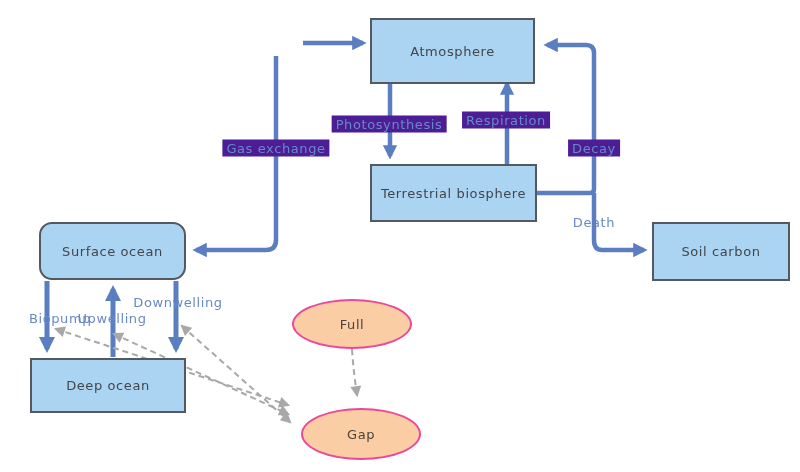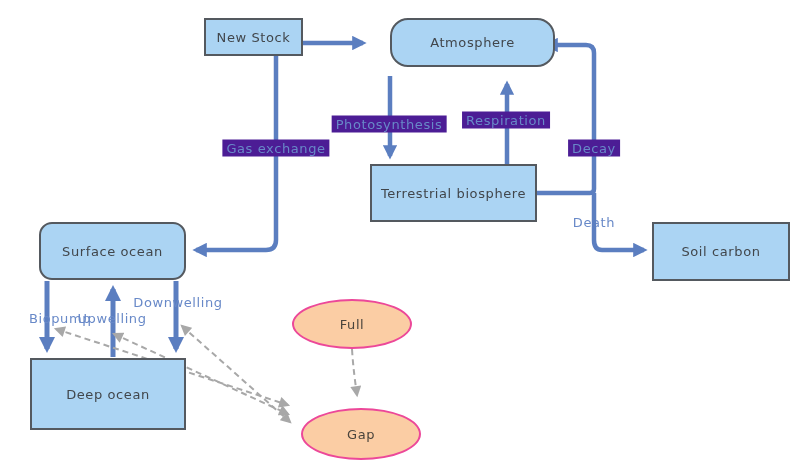--- a/index.html
+++ b/index.html
@@ -55,36 +55,33 @@
     <path d="M47,281 L47,349" stroke="#5b7ec0" stroke-width="5" fill="none" marker-end="url(#mb)"></path>
     <path d="M113,357 L113,289" stroke="#5b7ec0" stroke-width="5" fill="none" marker-end="url(#mb)"></path>
     <path d="M176,281 L176,349" stroke="#5b7ec0" stroke-width="5" fill="none" marker-end="url(#mb)"></path>
 
     <path d="M352,349 C353,366 355,381 357,395" stroke="#a8a8a8" stroke-width="2" stroke-dasharray="6 4" fill="none" marker-end="url(#mg)"></path>
     <path d="M56,329 L288,405" stroke="#a8a8a8" stroke-width="2" stroke-dasharray="6 4" fill="none" marker-start="url(#mgs)" marker-end="url(#mg)"></path>
     <path d="M114,334 L288,414" stroke="#a8a8a8" stroke-width="2" stroke-dasharray="6 4" fill="none" marker-start="url(#mgs)" marker-end="url(#mg)"></path>
     <path d="M182,326 L290,422" stroke="#a8a8a8" stroke-width="2" stroke-dasharray="6 4" fill="none" marker-start="url(#mgs)" marker-end="url(#mg)"></path>
   </svg>
 
-  <div class="node" style="left:204px;top:18px;width:99px;height:38px;">
-    <span>New Stock</span>
-  </div>
-  <div class="node" style="left:390px;top:18px;width:165px;height:49px;border-radius:18px;">
+  <div class="node" style="left:370px;top:18px;width:165px;height:66px;">
     <span>Atmosphere</span>
   </div>
   <div class="node" style="left:370px;top:164px;width:167px;height:58px;">
     <span>Terrestrial biosphere</span>
   </div>
   <div class="node" style="left:652px;top:222px;width:138px;height:59px;">
     <span>Soil carbon</span>
   </div>
   <div class="node" style="left:39px;top:222px;width:147px;height:58px;border-radius:13px;">
     <span>Surface ocean</span>
   </div>
-  <div class="node" style="left:30px;top:358px;width:156px;height:72px;">
+  <div class="node" style="left:30px;top:358px;width:156px;height:55px;">
     <span>Deep ocean</span>
   </div>
 
   <div class="node ellipse" style="left:292px;top:299px;width:120px;height:50px;">
     <span>Full</span>
   </div>
   <div class="node ellipse" style="left:301px;top:408px;width:120px;height:52px;">
     <span>Gap</span>
   </div>
 

